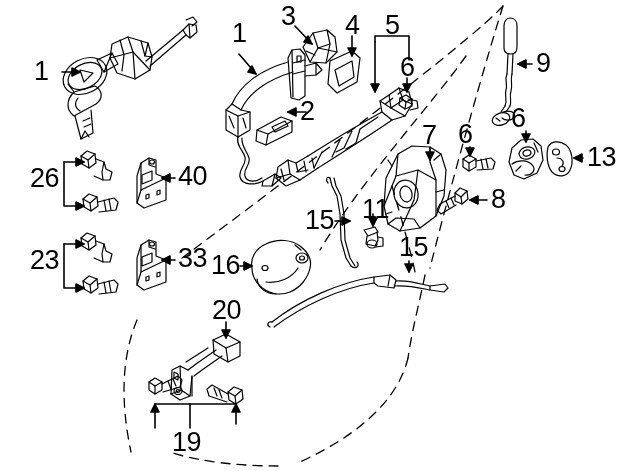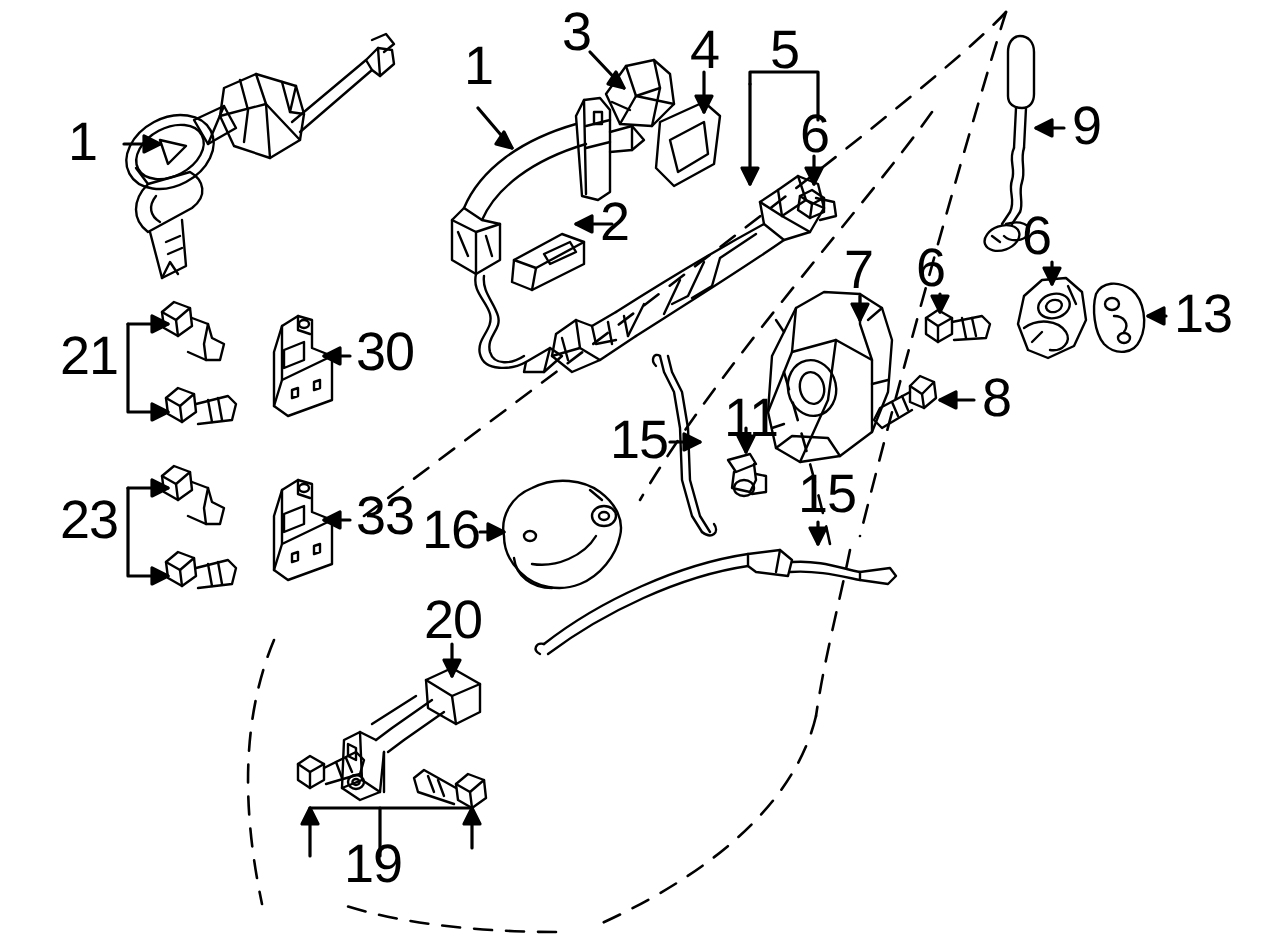--- a/index.html
+++ b/index.html
@@ -419,19 +419,19 @@
 <div class="lbl" style="left:536px;top:50px">9</div>
 <div class="lbl" style="left:305px;top:207px">15</div>
 <div class="lbl" style="left:362px;top:196px">11</div>
 <div class="lbl" style="left:511px;top:105px">6</div>
 <div class="lbl" style="left:587px;top:144px">13</div>
 <div class="lbl" style="left:458px;top:121px">6</div>
 <div class="lbl" style="left:399px;top:234px">15</div>
 <div class="lbl" style="left:211px;top:252px">16</div>
 <div class="lbl" style="left:34px;top:58px">1</div>
 <div class="lbl" style="left:212px;top:297px">20</div>
-<div class="lbl" style="left:172px;top:419px">19</div>
-<div class="lbl" style="left:178px;top:163px">30</div>
-<div class="lbl" style="left:30px;top:165px">21</div>
+<div class="lbl" style="left:172px;top:429px">19</div>
+<div class="lbl" style="left:178px;top:163px">40</div>
+<div class="lbl" style="left:30px;top:165px">26</div>
 <div class="lbl" style="left:178px;top:245px">33</div>
 <div class="lbl" style="left:30px;top:247px">23</div>
 
 </div>
 
 </body></html>

